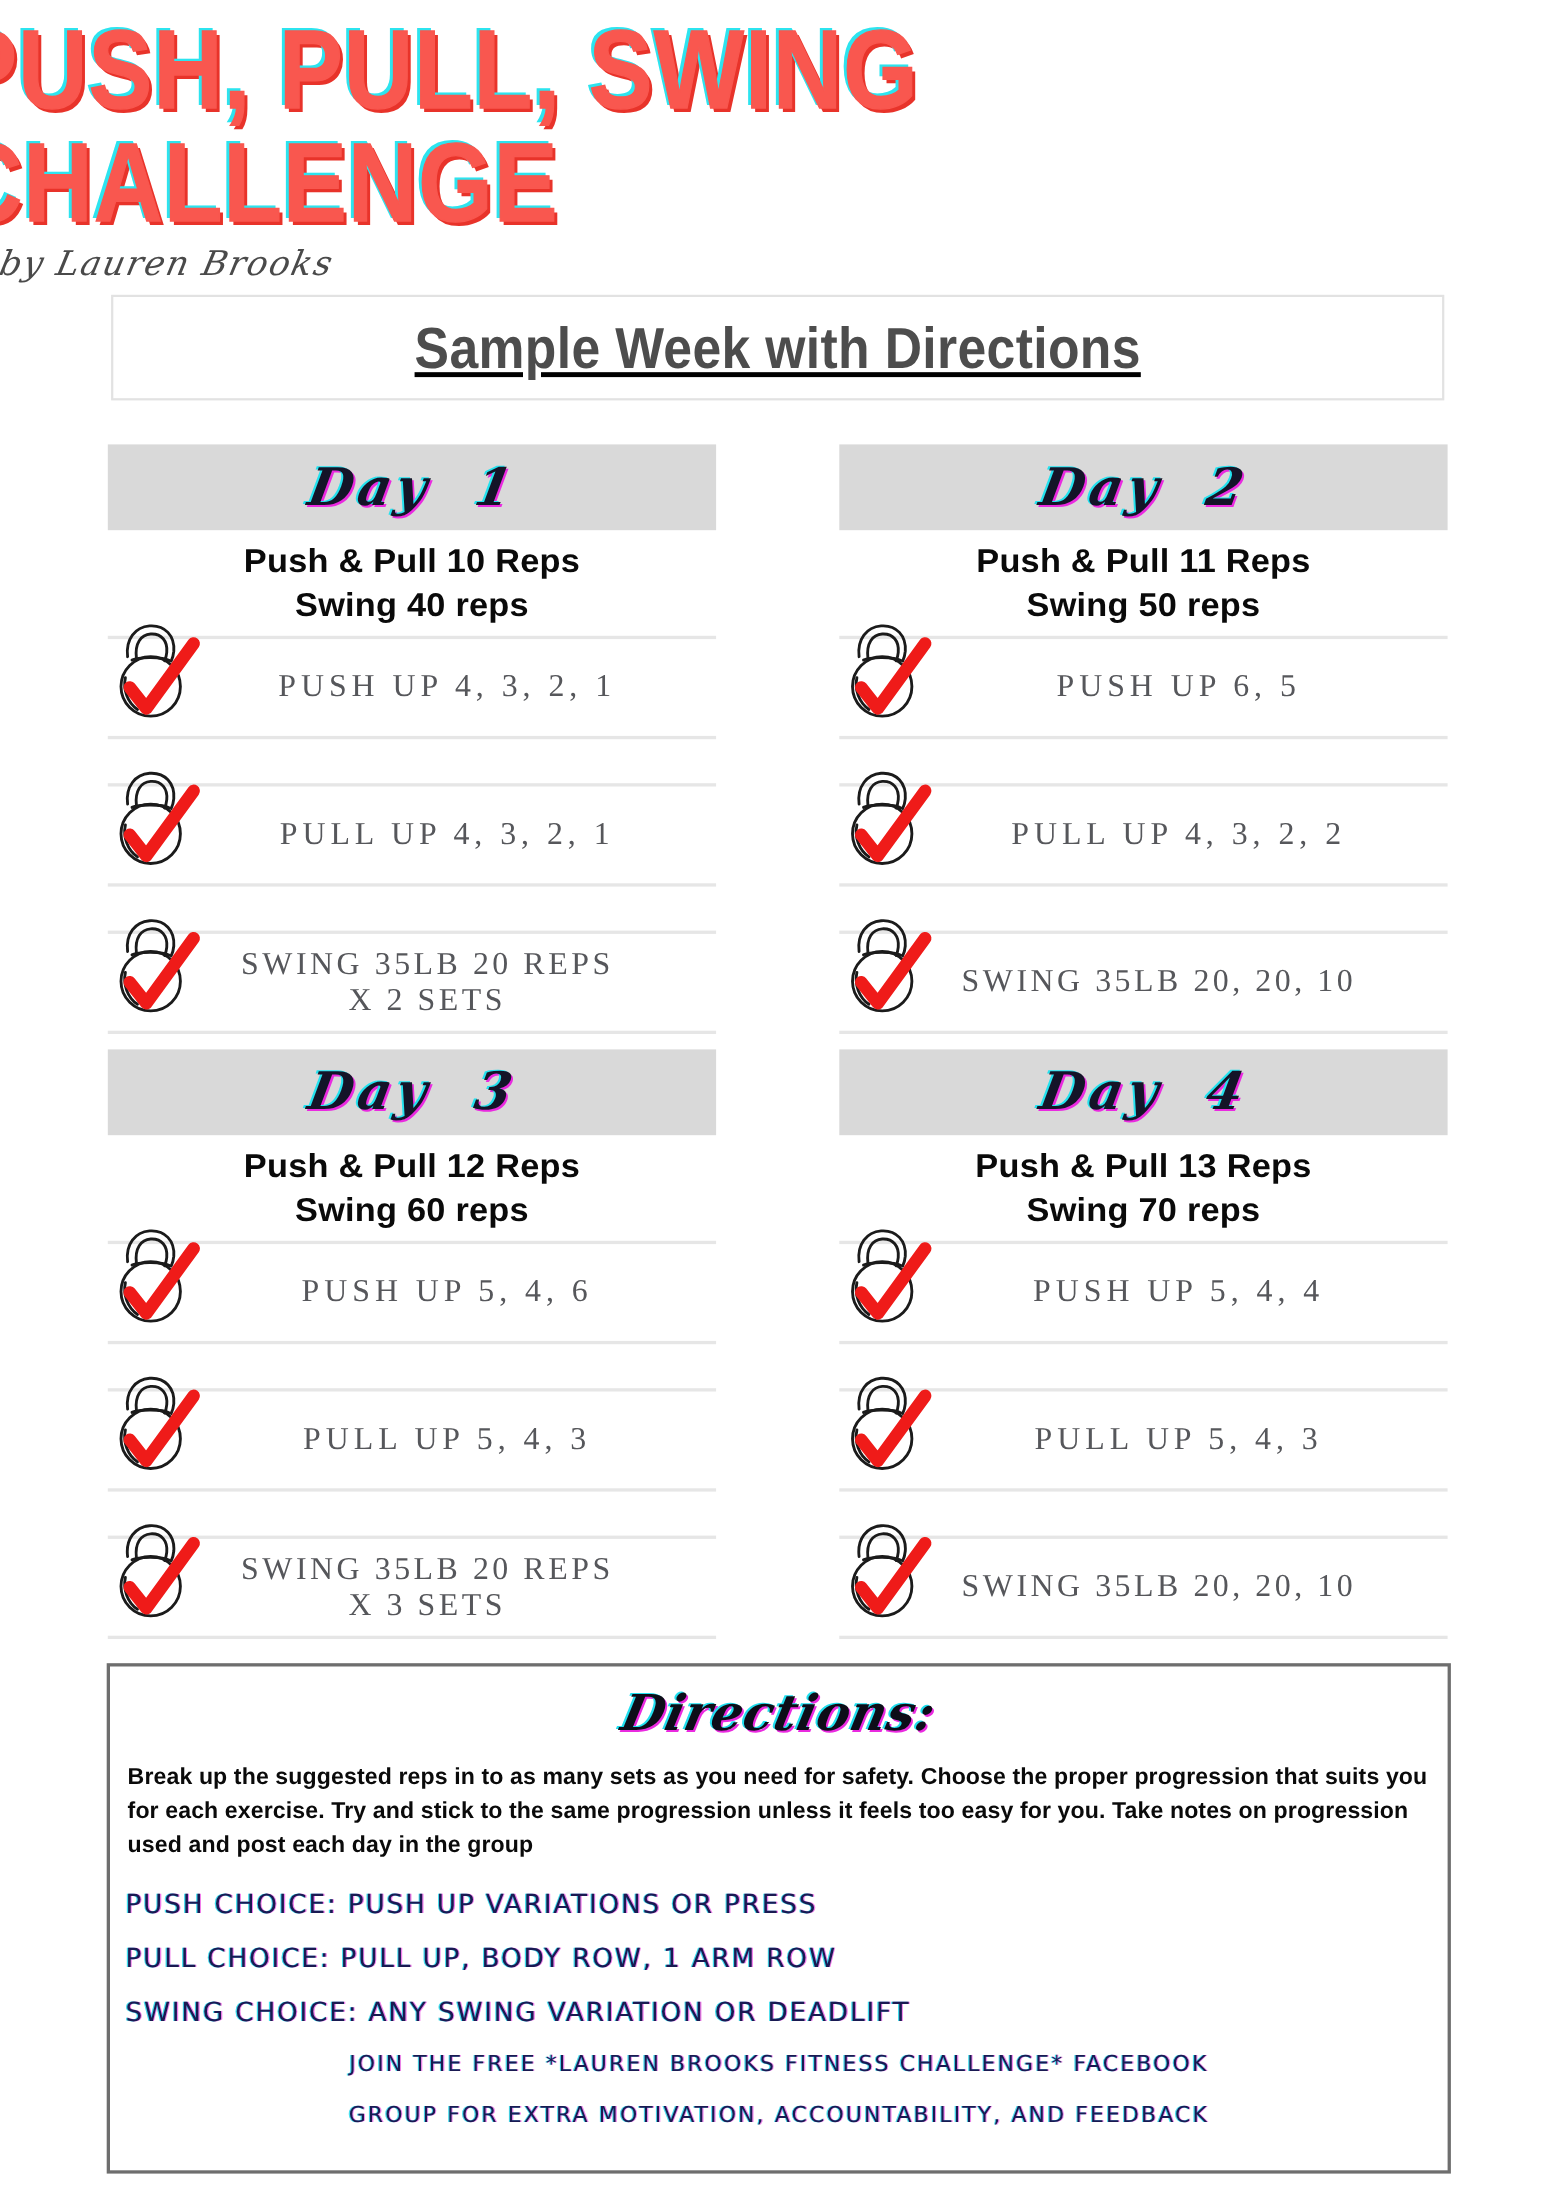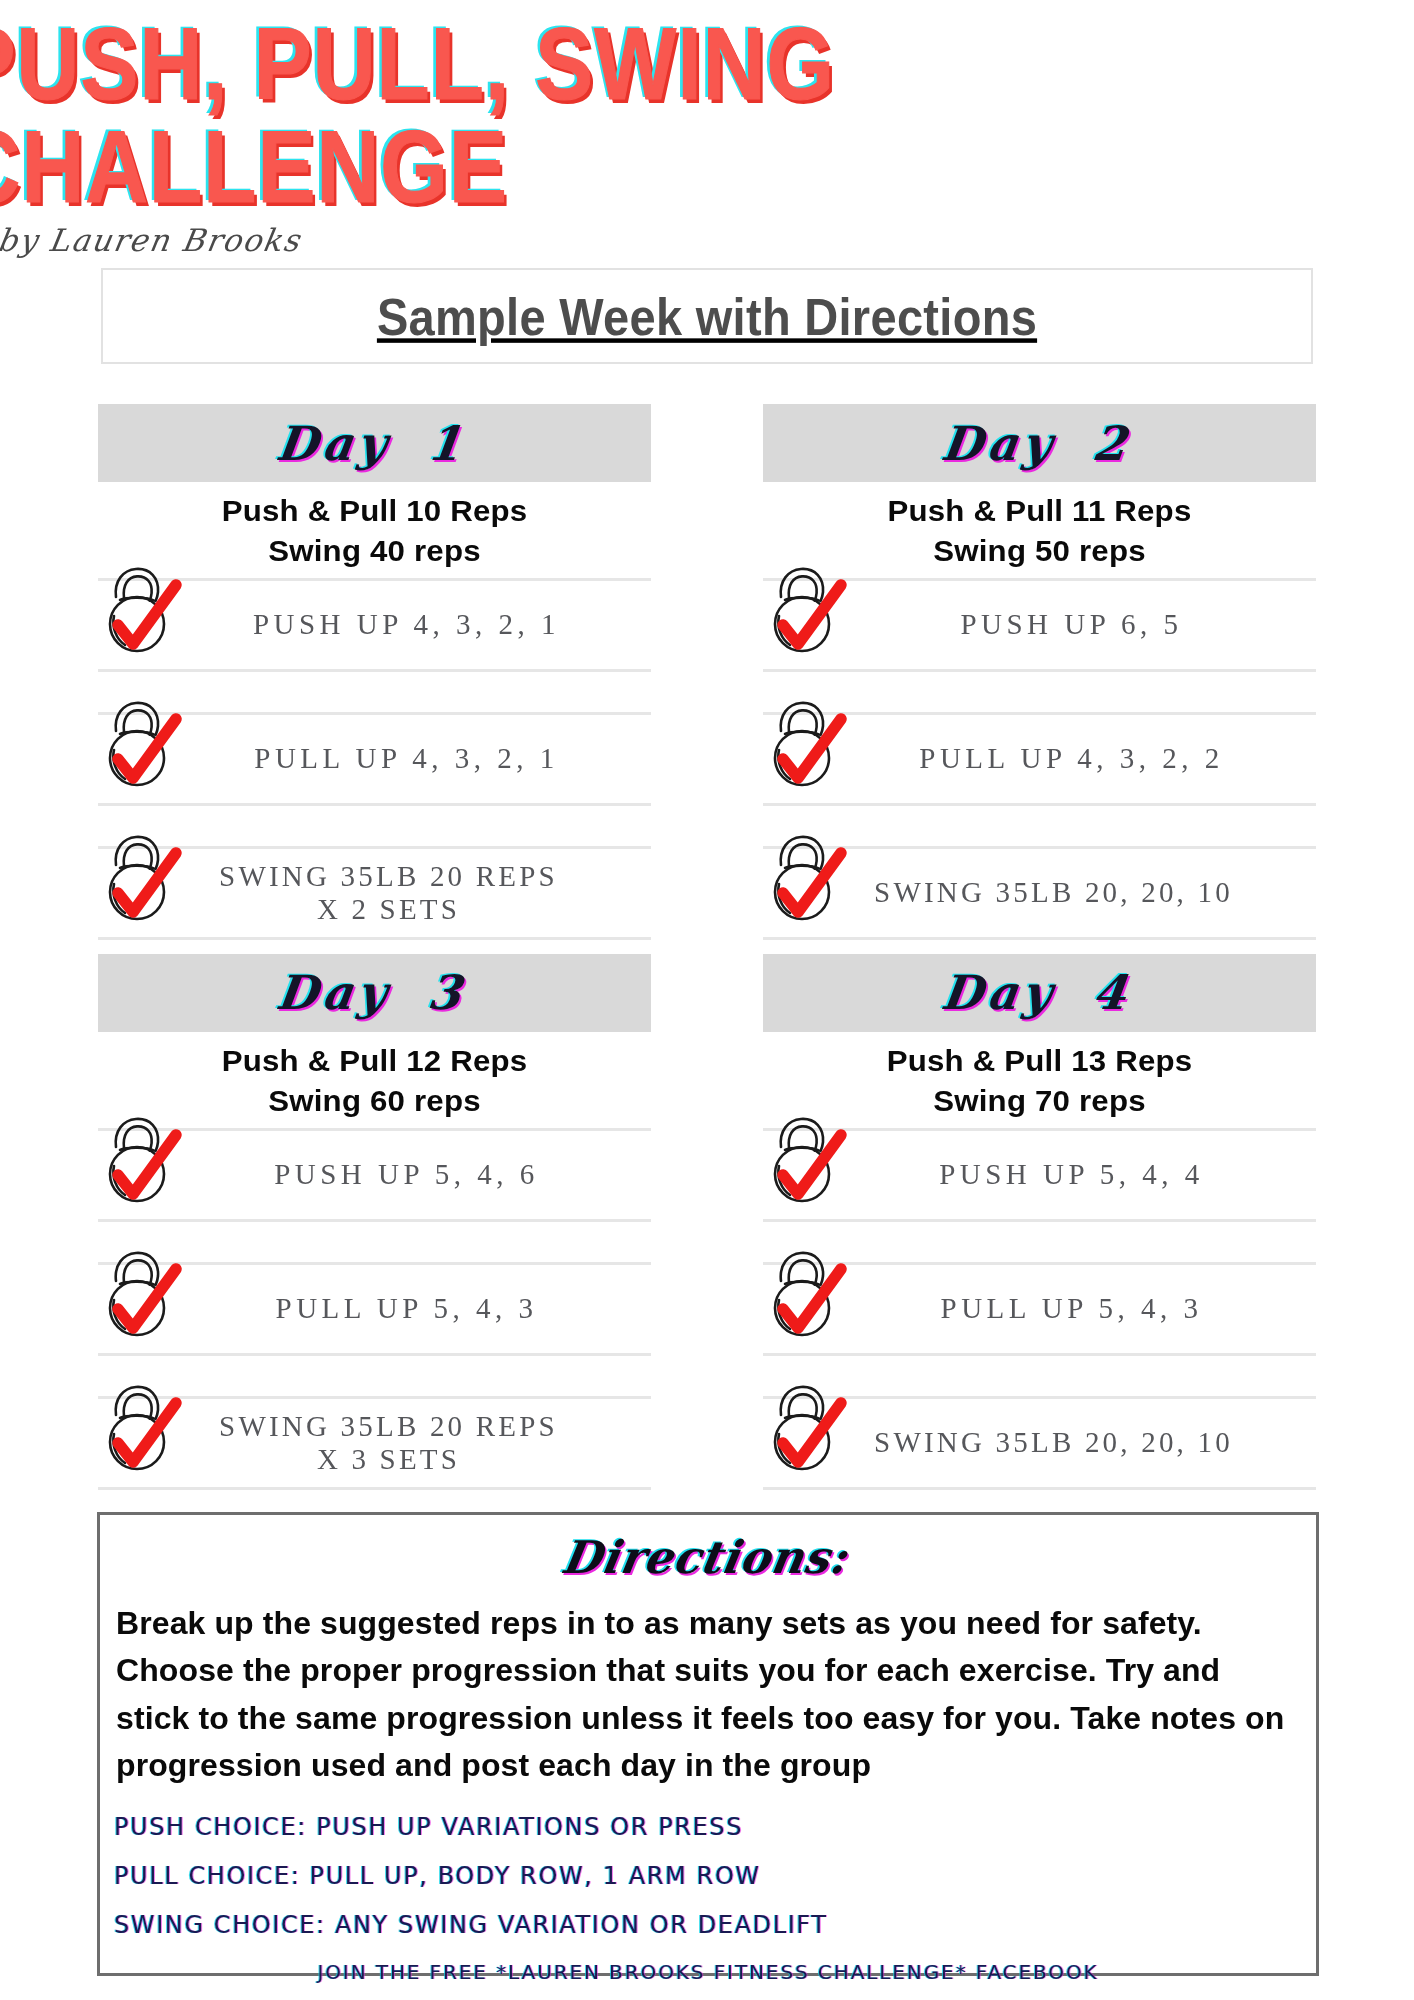--- a/index.html
+++ b/index.html
@@ -176,21 +176,21 @@
     color: #0d0d18;
     letter-spacing: 0.5px;
     transform: skewX(-12deg);
     display: inline-block;
     text-shadow: -2px -1px 0 #21dfef, 2px 2px 0 #ea2ae0;
   }
 
   .dir-body {
     margin: 16px 14px 0 14px;
     font-family: "Liberation Sans Narrow", "Liberation Sans", sans-serif;
-    font-size: 32px;
+    font-size: 21px;
     font-weight: 700;
     color: #0a0a0a;
     line-height: 1.48;
     letter-spacing: 0.1px;
     text-align: left;
     padding-left: 2px;
   }
 
   .choice-list { margin-top: 26px; padding-left: 14px; }
   .choice-line {

